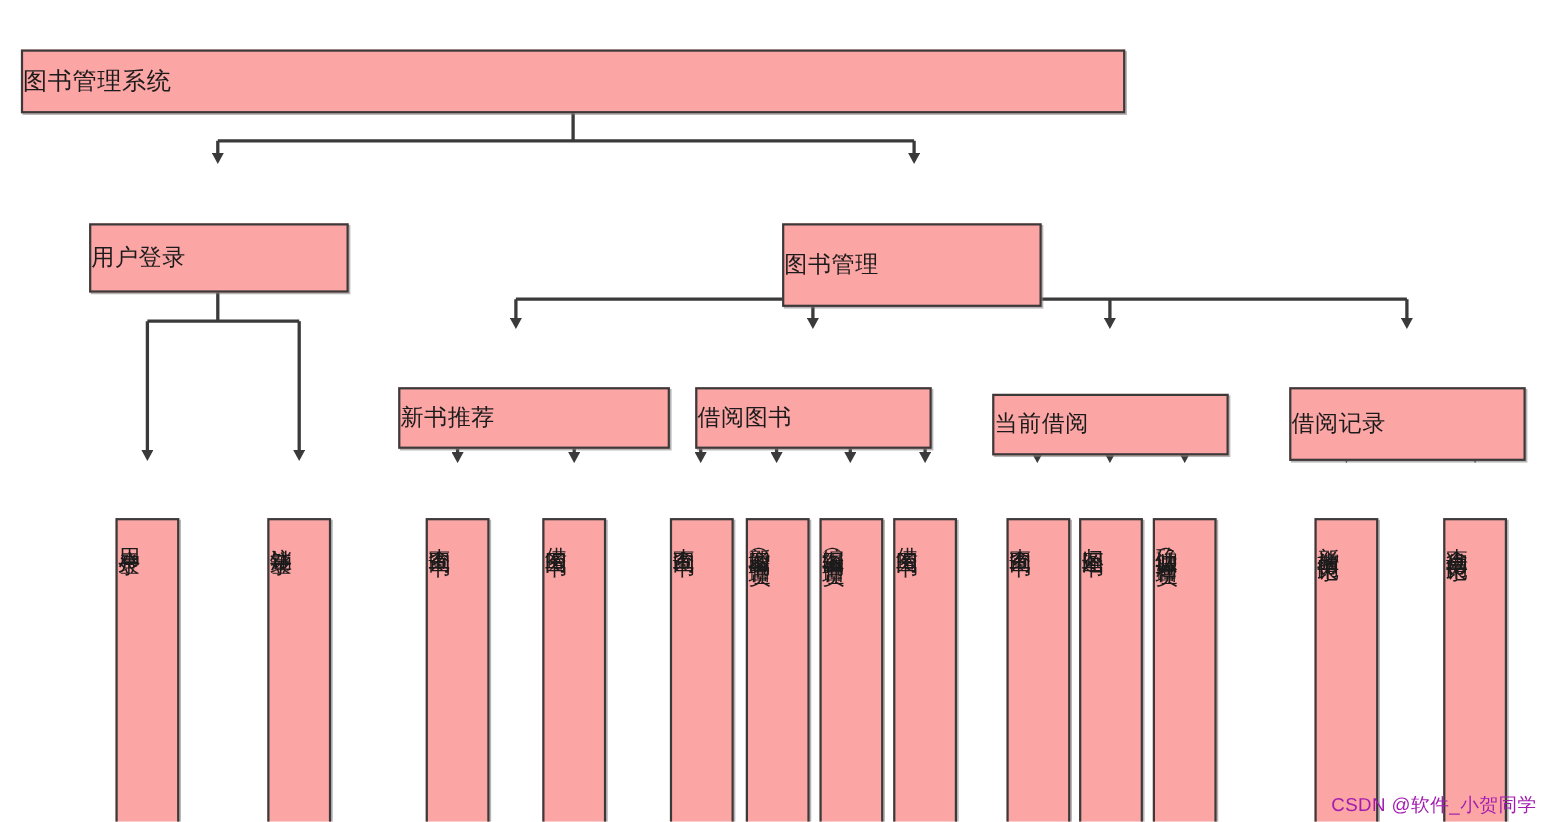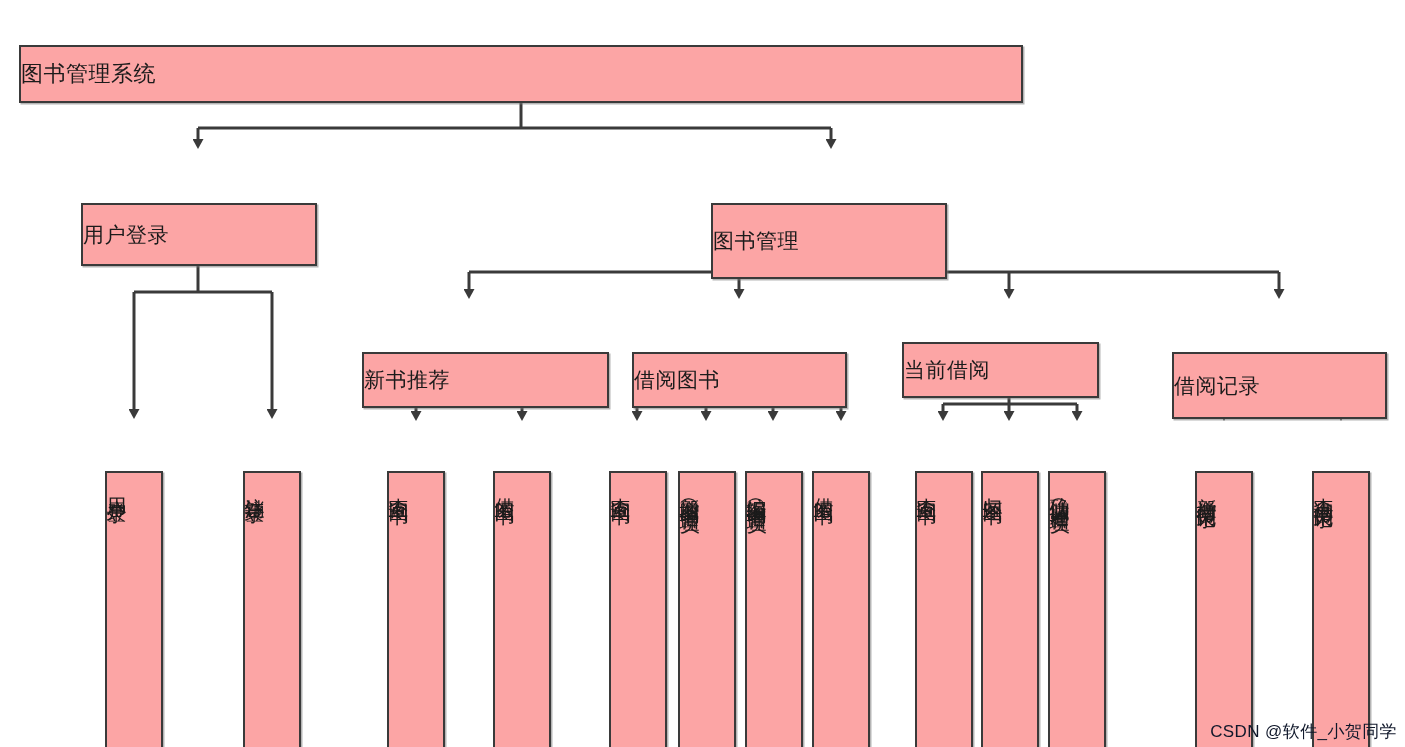--- a/index.html
+++ b/index.html
@@ -38,21 +38,21 @@
     font-size:20px;
     letter-spacing:2.5px;
     line-height:1;
     white-space:nowrap;
   }
   .node.v.tall .lbl{font-size:20px;}
   #watermark{
     position:absolute;
     right:8px;bottom:4px;
     font-size:17px;
-    color:#0f172a;
+    color:#a21caf;
     letter-spacing:.4px;
     z-index:3;
     white-space:nowrap;
     pointer-events:none;
     margin-top:40px;
   }
 </style>
 </head>
 <body>
 
@@ -118,21 +118,21 @@
   <div class="node h" style="left:711px;top:169px;width:236px;height:76px;">
     <span class="lbl">图书管理</span>
   </div>
 
   <div class="node h" style="left:362px;top:318px;width:247px;height:56px;">
     <span class="lbl">新书推荐</span>
   </div>
   <div class="node h" style="left:632px;top:318px;width:215px;height:56px;">
     <span class="lbl">借阅图书</span>
   </div>
-  <div class="node h" style="left:902px;top:308px;width:197px;height:56px;">
+  <div class="node h" style="left:902px;top:324px;width:215px;height:56px;">
     <span class="lbl">当前借阅</span>
   </div>
   <div class="node h" style="left:1172px;top:318px;width:215px;height:67px;">
     <span class="lbl">借阅记录</span>
   </div>
 
   <div class="node v" style="left:105px;top:437px;width:58px;height:296px;">
     <span class="lbl">用户登录</span>
   </div>
   <div class="node v" style="left:243px;top:437px;width:58px;height:296px;">

